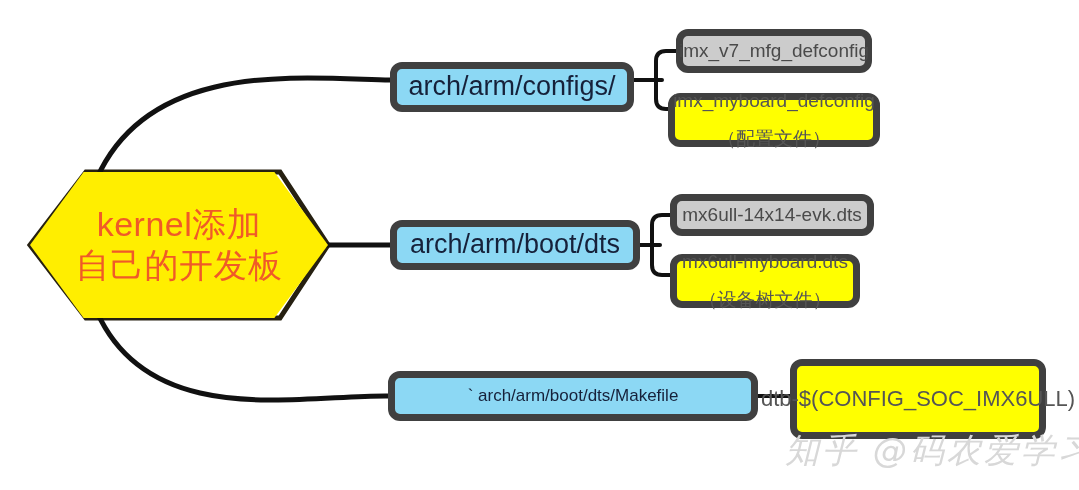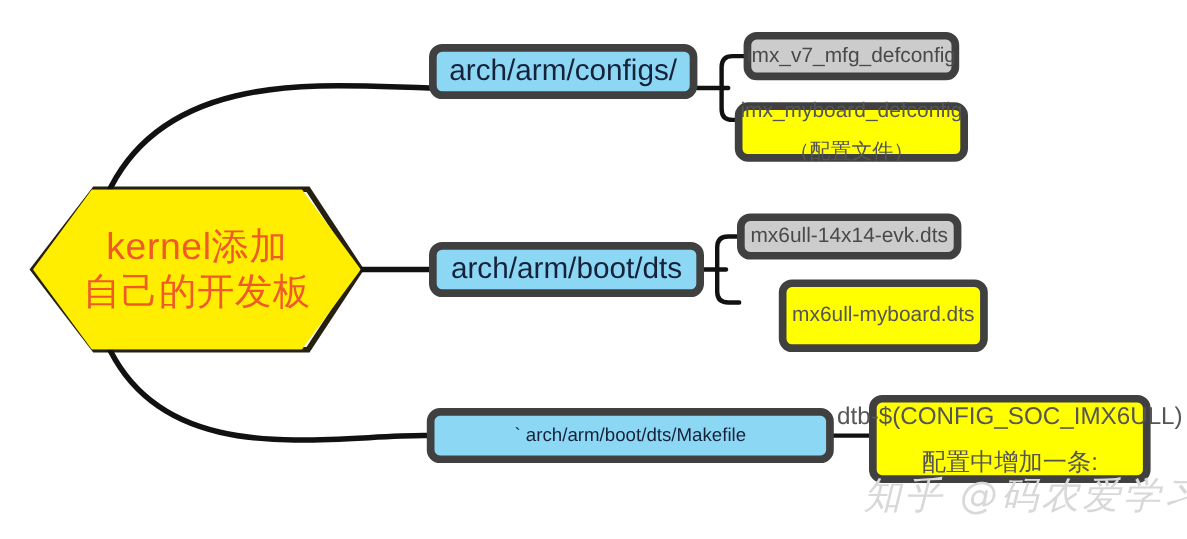--- a/index.html
+++ b/index.html
@@ -107,49 +107,49 @@
     <path d="M 672,215 L 662,215 Q 652,215 652,225 L 652,265 Q 652,275 662,275 L 672,275" fill="none" stroke="#111111" stroke-width="4" stroke-linecap="round"></path>
 
     <path d="M 758,396 L 790,396" fill="none" stroke="#111111" stroke-width="4" stroke-linecap="round"></path>
   </svg>
 
   <div class="hex" style="left:30px; top:172px; width:298px; height:146px;">
     <div class="hex-label">kernel添加</div>
     <div class="hex-label">自己的开发板</div>
   </div>
 
-  <div class="node blue title-big" style="left:390px; top:40px; width:244px; height:50px;">
+  <div class="node blue title-big" style="left:390px; top:62px; width:244px; height:50px;">
     <span>arch/arm/configs/</span>
   </div>
 
   <div class="node gray title-sm" style="left:676px; top:29px; width:196px; height:44px;">
     <span>imx_v7_mfg_defconfig</span>
   </div>
 
   <div class="node yellow title-sm" style="left:668px; top:93px; width:212px; height:54px;">
     <span>imx_myboard_defconfig</span>
     <span>（配置文件）</span>
   </div>
 
   <div class="node blue title-big" style="left:390px; top:220px; width:250px; height:50px;">
     <span>arch/arm/boot/dts</span>
   </div>
 
   <div class="node gray title-sm" style="left:670px; top:194px; width:204px; height:42px;">
     <span>mx6ull-14x14-evk.dts</span>
   </div>
 
-  <div class="node yellow title-sm" style="left:670px; top:254px; width:190px; height:66px;margin-left:38px;">
+  <div class="node yellow title-sm" style="left:670px; top:254px; width:190px; height:54px;">
     <span>mx6ull-myboard.dts</span>
+    <span>（设备树文件）</span>
   </div>
 
   <div class="node blue title-mid" style="left:388px; top:371px; width:370px; height:50px;">
     <span>` arch/arm/boot/dts/Makefile</span>
   </div>
 
   <div class="node yellow title-xs" style="left:790px; top:359px; width:256px; height:80px;">
     <span>dtb-$(CONFIG_SOC_IMX6ULL)</span>
-    <span>配置中增加一条:</span>
   </div>
 
   <div class="watermark" style="left:785px; top:428px;">知乎 @码农爱学习</div>
 
 </div>
 
 </body></html>

